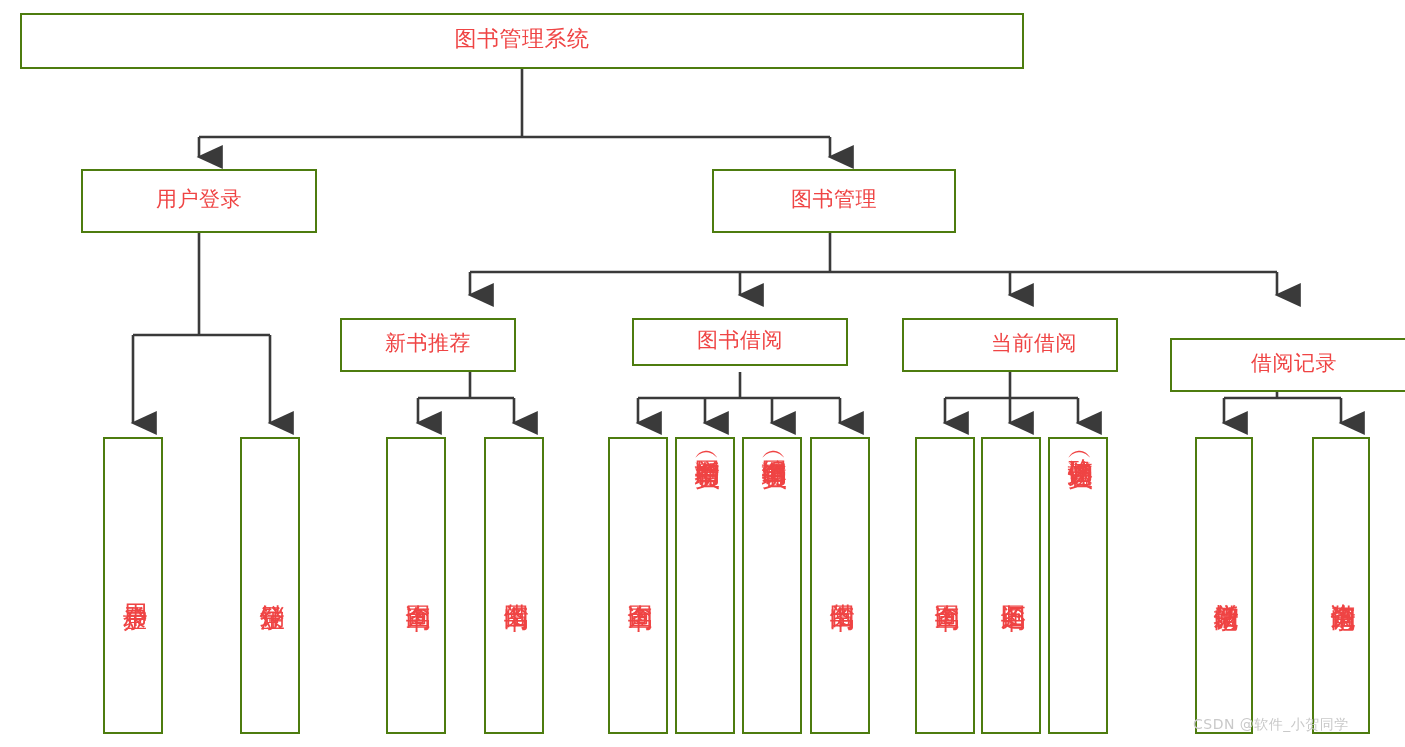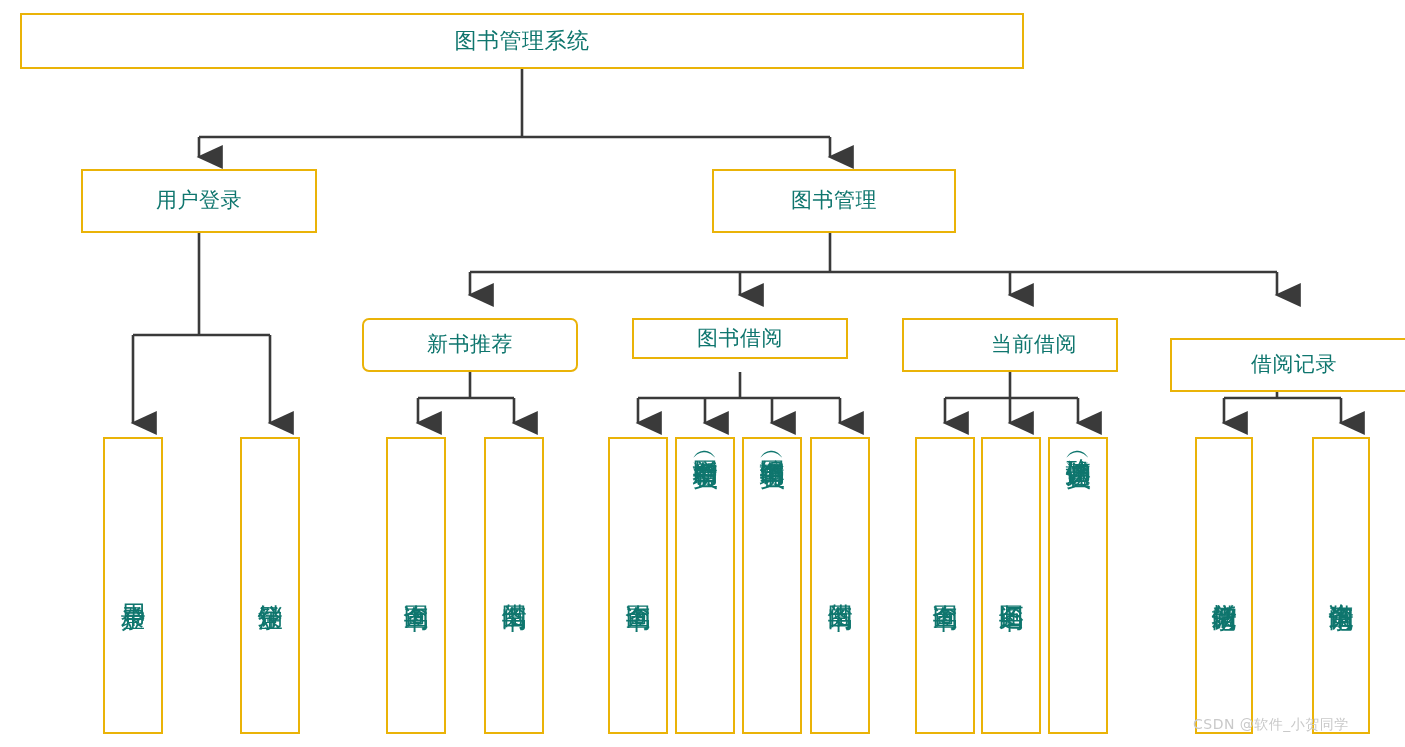--- a/index.html
+++ b/index.html
@@ -23,26 +23,27 @@
     left: 0;
     top: 0;
     width: 1405px;
     height: 747px;
     pointer-events: none;
   }
   .node {
     position: absolute;
     box-sizing: border-box;
     background: #ffffff;
-    border: 2px solid #eab308;
+    border: 2px solid #4d7c0f;
     display: flex;
     align-items: center;
     justify-content: center;
-    color: #0f766e;
+    color: #ef4444;
     z-index: 2;
+    font-family: Liberation Mono, monospace;
   }
   .node .label {
     display: block;
     text-align: center;
     line-height: 1.02;
     letter-spacing: 0.5px;
     white-space: nowrap;
   }
   
   .node.horiz .label {
@@ -138,24 +139,24 @@
     <span class="label">图书管理系统</span>
   </div>
 
   <div class="node horiz" style="left:81px; top:169px; width:236px; height:64px;">
     <span class="label">用户登录</span>
   </div>
   <div class="node horiz" style="left:712px; top:169px; width:244px; height:64px;">
     <span class="label">图书管理</span>
   </div>
 
-  <div class="node horiz" style="left:362px; top:318px; width:216px; height:54px;border-radius:7px;">
+  <div class="node horiz" style="left:340px; top:318px; width:176px; height:54px;">
     <span class="label">新书推荐</span>
   </div>
-  <div class="node horiz" style="left:632px; top:318px; width:216px; height:41px;">
+  <div class="node horiz" style="left:632px; top:318px; width:216px; height:48px;">
     <span class="label">图书借阅</span>
   </div>
   <div class="node horiz" style="left:902px; top:318px; width:216px; height:54px;padding-left:48px;">
     <span class="label">当前借阅</span>
   </div>
   <div class="node horiz" style="left:1170px; top:318px; width:248px; height:54px;margin-top:20px;">
     <span class="label">借阅记录</span>
   </div>
 
   <div class="node vert centered" style="left:103px; top:437px; width:60px; height:297px;">

